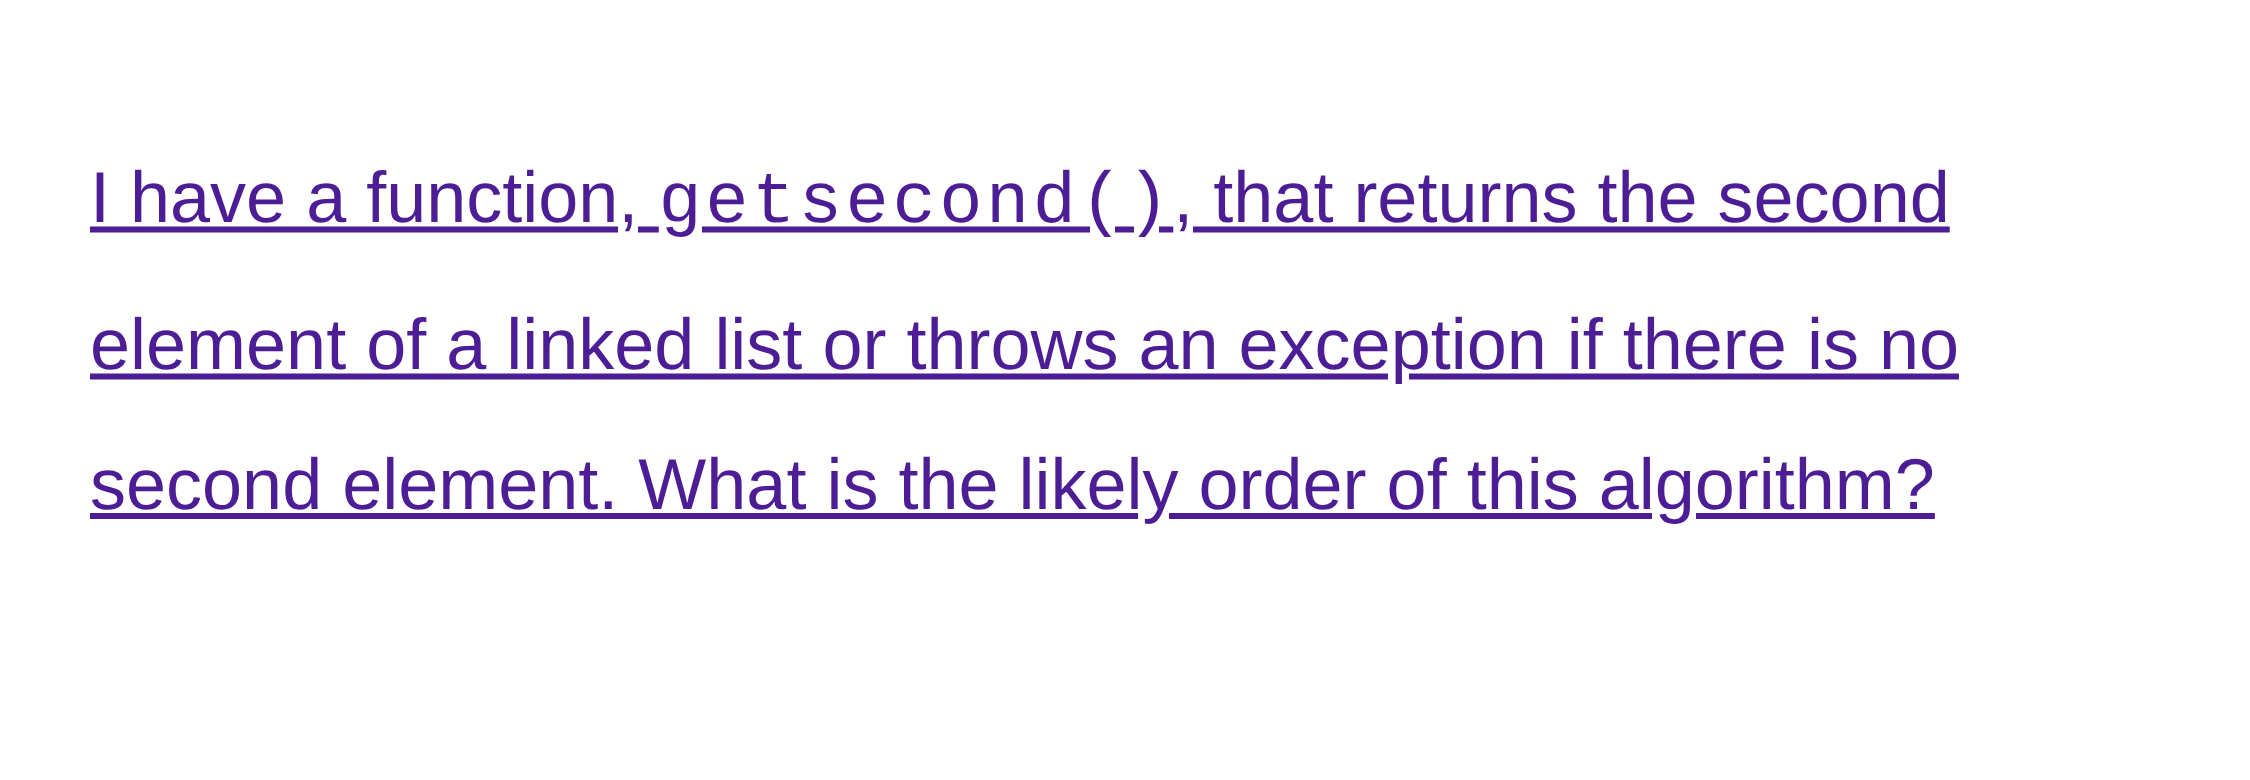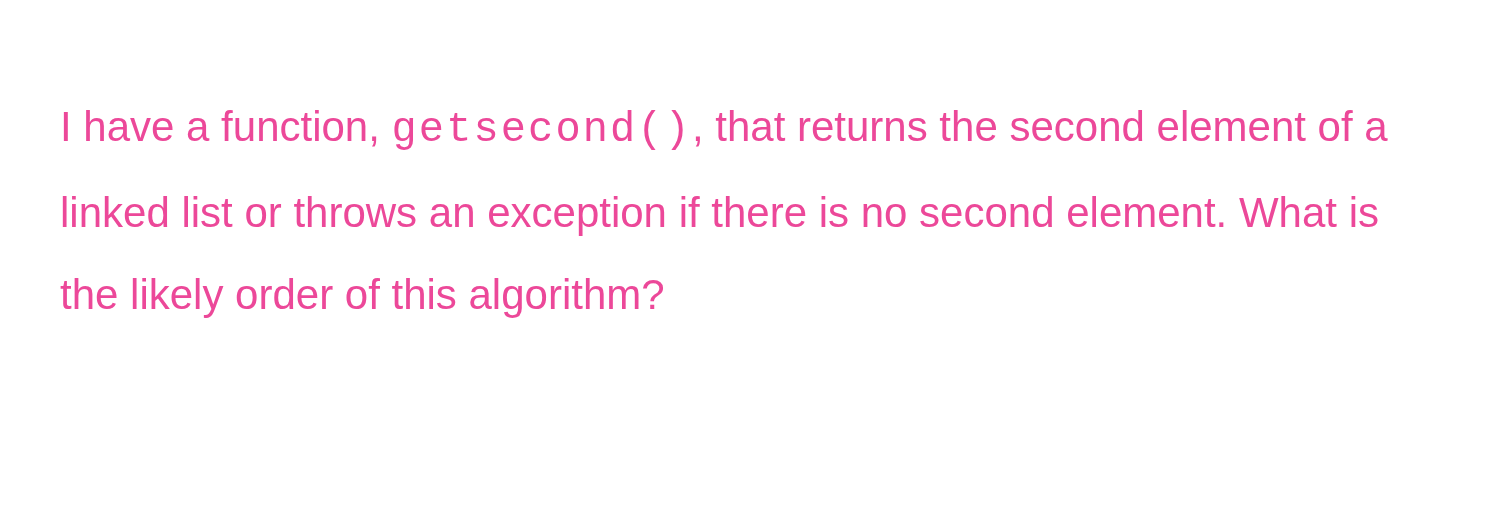--- a/index.html
+++ b/index.html
@@ -8,24 +8,25 @@
       box-sizing: border-box;
     }
     html, body {
       width: 1500px;
       height: 520px;
       background: #ffffff;
       font-family: -apple-system, BlinkMacSystemFont, "Segoe UI", Helvetica, Arial, sans-serif;
     }
     .content {
       padding: 86px 60px 60px 60px;
-      font-size: 42px;
+      font-size: 48px;
       line-height: 1.95;
-      color: #ec4899;
+      color: #4c1d95;
       font-weight: 400;
+      text-decoration: underline;
     }
     .code {
       font-family: "Courier New", Courier, monospace;
       font-weight: 400;
       letter-spacing: 0.05em;
     }
   </style>
 </head>
 <body>
 

